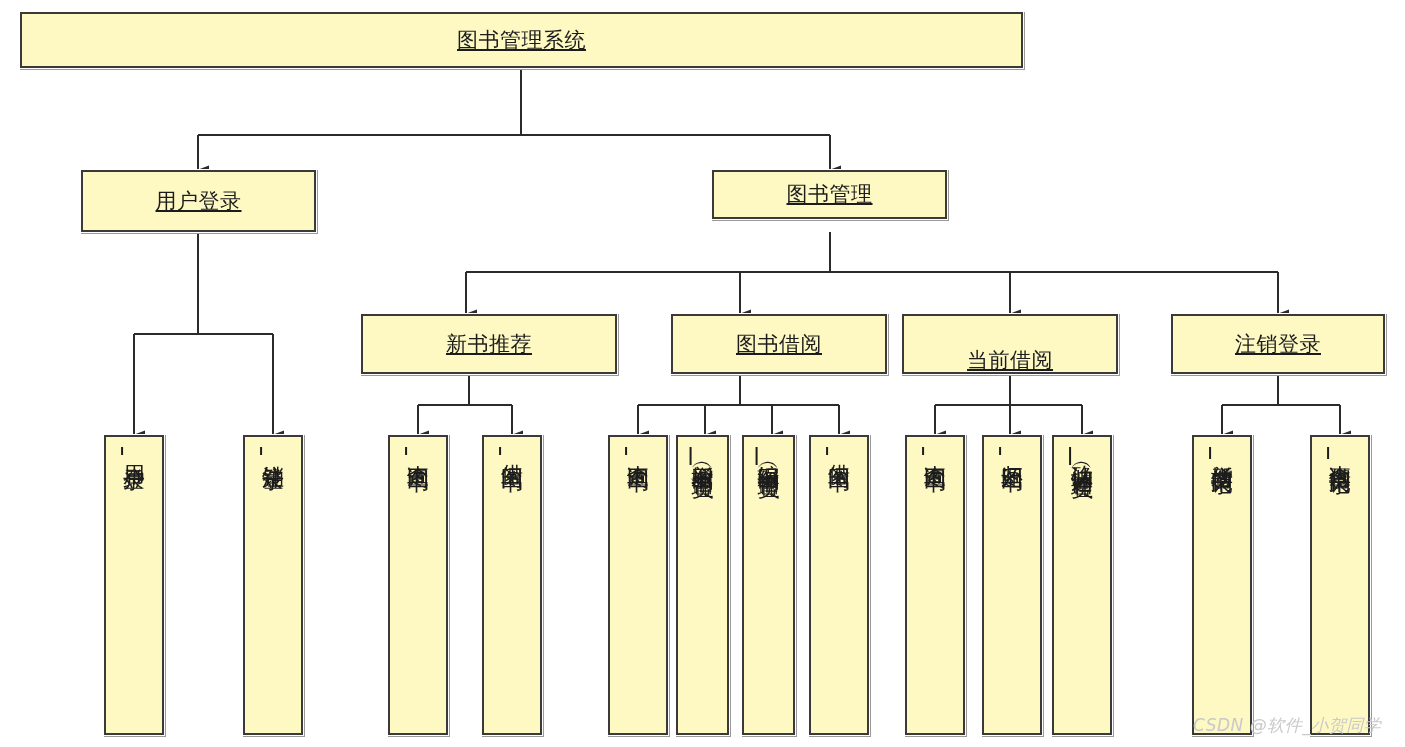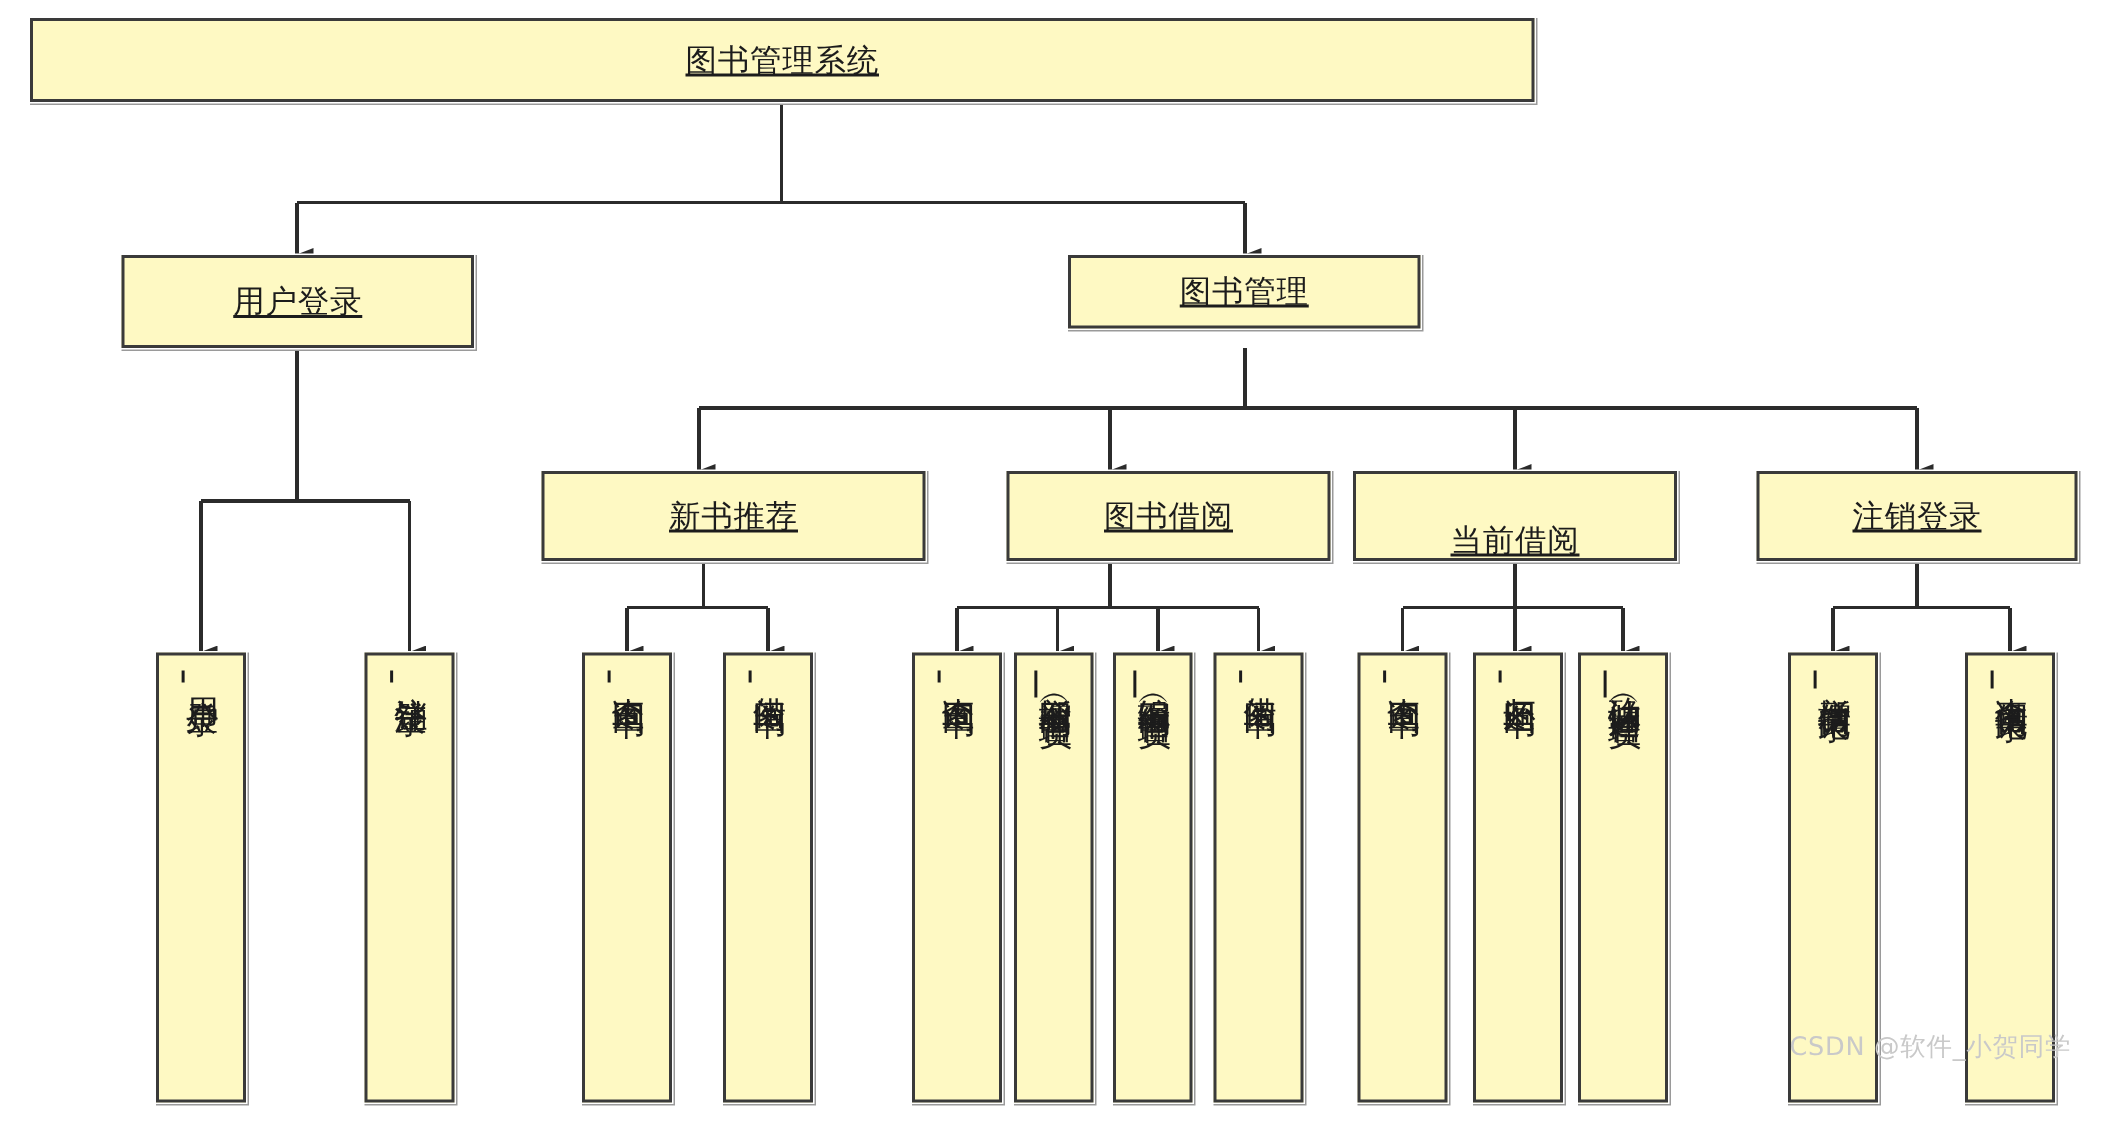--- a/index.html
+++ b/index.html
@@ -189,15 +189,15 @@
     <span class="node-label">确认归还（管理员）</span>
   </div>
 
   <div class="node-box leaf" style="left:1192px; top:435px; width:60px; height:300px;">
     <span class="node-label">新增借阅记录</span>
   </div>
   <div class="node-box leaf" style="left:1310px; top:435px; width:60px; height:300px;">
     <span class="node-label">查询借阅记录</span>
   </div>
 
-  <div class="watermark" style="left:1193px; top:686px;">CSDN @软件_小贺同学</div>
+  <div class="watermark" style="left:1193px; top:714px;font-style:italic;">CSDN @软件_小贺同学</div>
 
 </div>
 
 </body></html>

